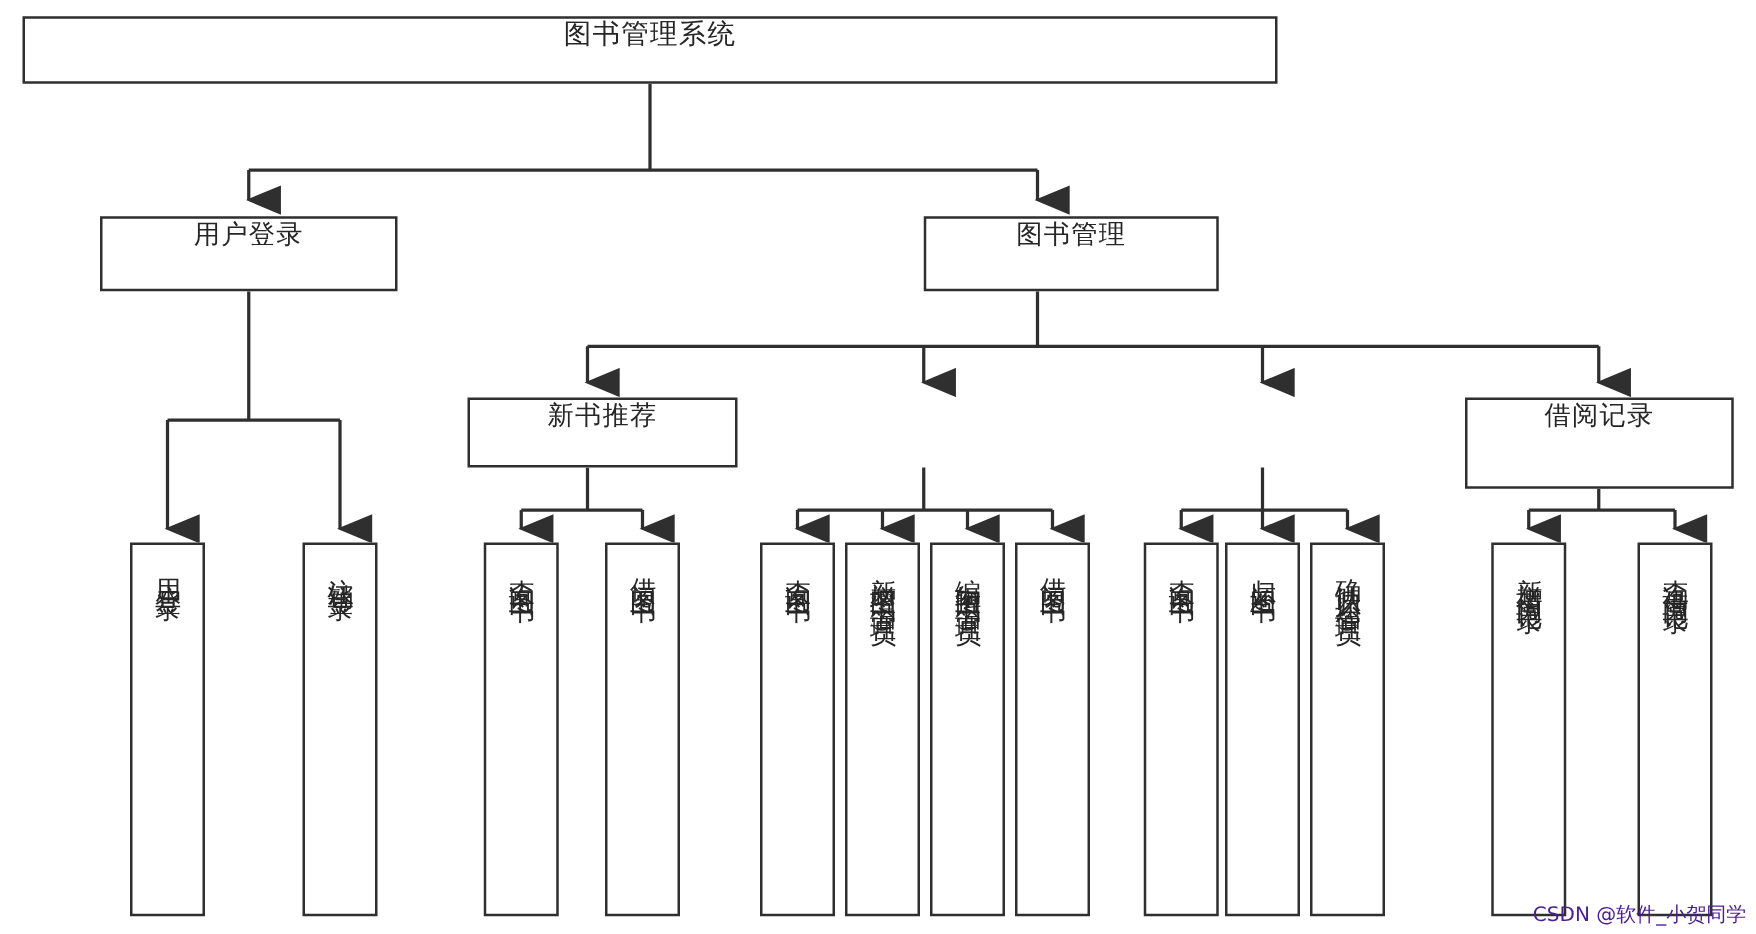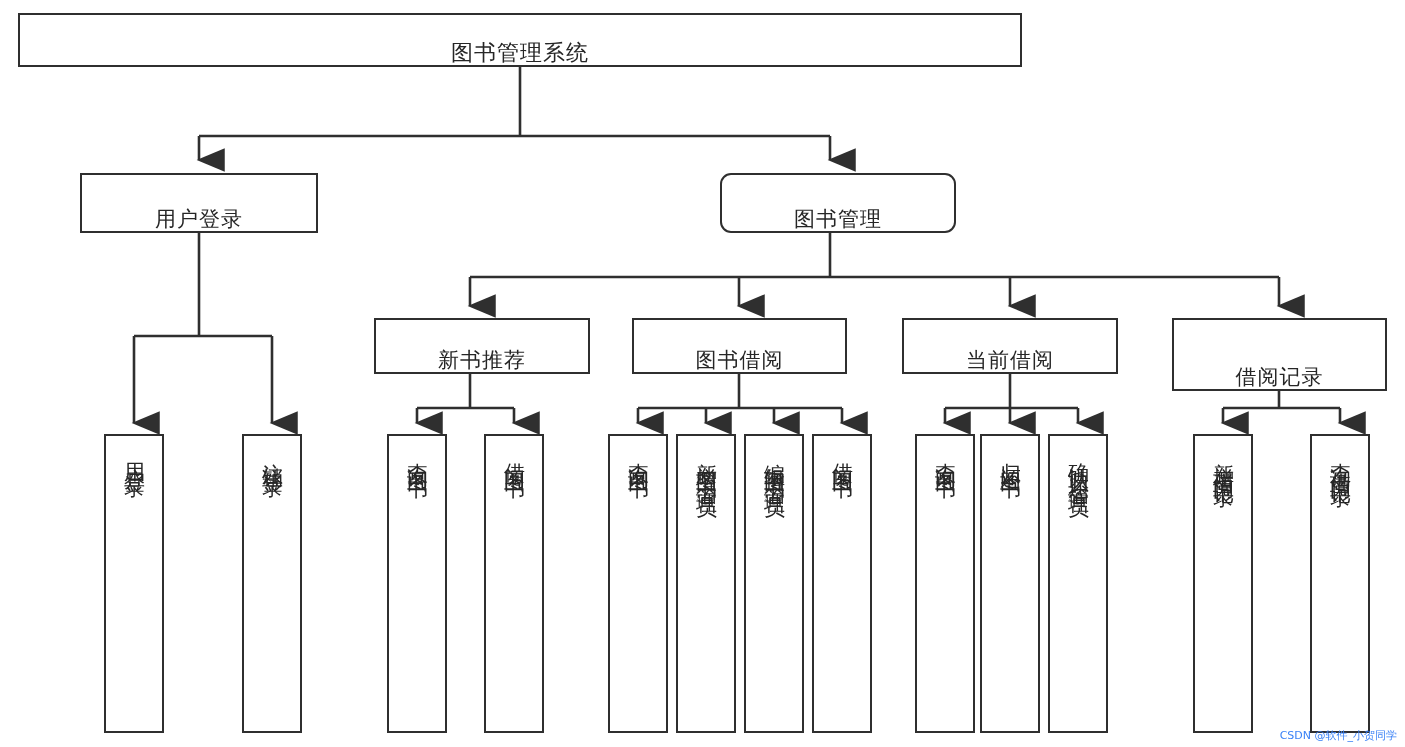--- a/index.html
+++ b/index.html
@@ -25,21 +25,21 @@
     top: 0;
     width: 1405px;
     height: 747px;
   }
   .node {
     position: absolute;
     box-sizing: border-box;
     background: #ffffff;
     border: 2px solid #2f2f2f;
     display: flex;
-    align-items: flex-end;
+    align-items: flex-start;
     justify-content: center;
     z-index: 2;
   }
   .node .label {
     font-size: 21px;
     letter-spacing: 1px;
     color: #262626;
     white-space: nowrap;
     line-height: 1.15;
   }
@@ -59,22 +59,22 @@
     font-size: 21px;
     letter-spacing: 5px;
     line-height: 1;
     white-space: nowrap;
     color: #262626;
   }
   .watermark {
     position: absolute;
     right: 8px;
     bottom: 4px;
-    font-size: 11px;
-    color: #3b82f6;
+    font-size: 16px;
+    color: #4c1d95;
     white-space: nowrap;
     z-index: 5;
   }
 </style>
 </head>
 <body>
 
 <div id="diagram">
 
   <svg id="edges" viewBox="0 0 1405 747" width="1405" height="747" xmlns="http://www.w3.org/2000/svg">
@@ -127,32 +127,26 @@
     </g>
   </svg>
 
   <div class="node root" style="left:18px; top:13px; width:1004px; height:54px;">
     <span class="label">图书管理系统</span>
   </div>
 
   <div class="node branch" style="left:80px; top:173px; width:238px; height:60px;">
     <span class="label">用户登录</span>
   </div>
-  <div class="node branch" style="left:720px; top:173px; width:236px; height:60px;border-radius:11px;">
+  <div class="node branch" style="left:739px; top:173px; width:236px; height:60px;">
     <span class="label">图书管理</span>
   </div>
 
   <div class="node branch" style="left:362px; top:318px; width:216px; height:56px;margin-left:12px;">
     <span class="label">新书推荐</span>
-  </div>
-  <div class="node branch" style="left:632px; top:318px; width:215px; height:56px;">
-    <span class="label">图书借阅</span>
-  </div>
-  <div class="node branch" style="left:902px; top:318px; width:216px; height:56px;">
-    <span class="label">当前借阅</span>
   </div>
   <div class="node branch" style="left:1172px; top:318px; width:215px; height:73px;">
     <span class="label">借阅记录</span>
   </div>
 
   <div class="node leaf" style="left:104px; top:434px; width:60px; height:299px;">
     <span class="label">用户登录</span>
   </div>
   <div class="node leaf" style="left:242px; top:434px; width:60px; height:299px;">
     <span class="label">注销登录</span>

